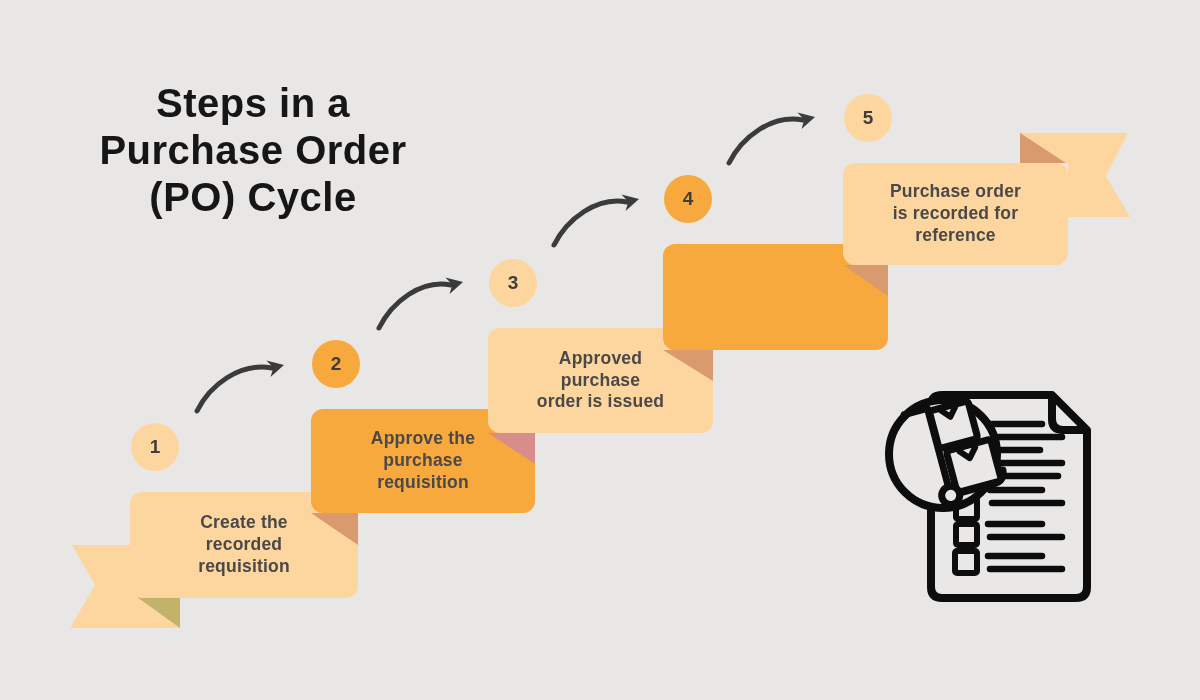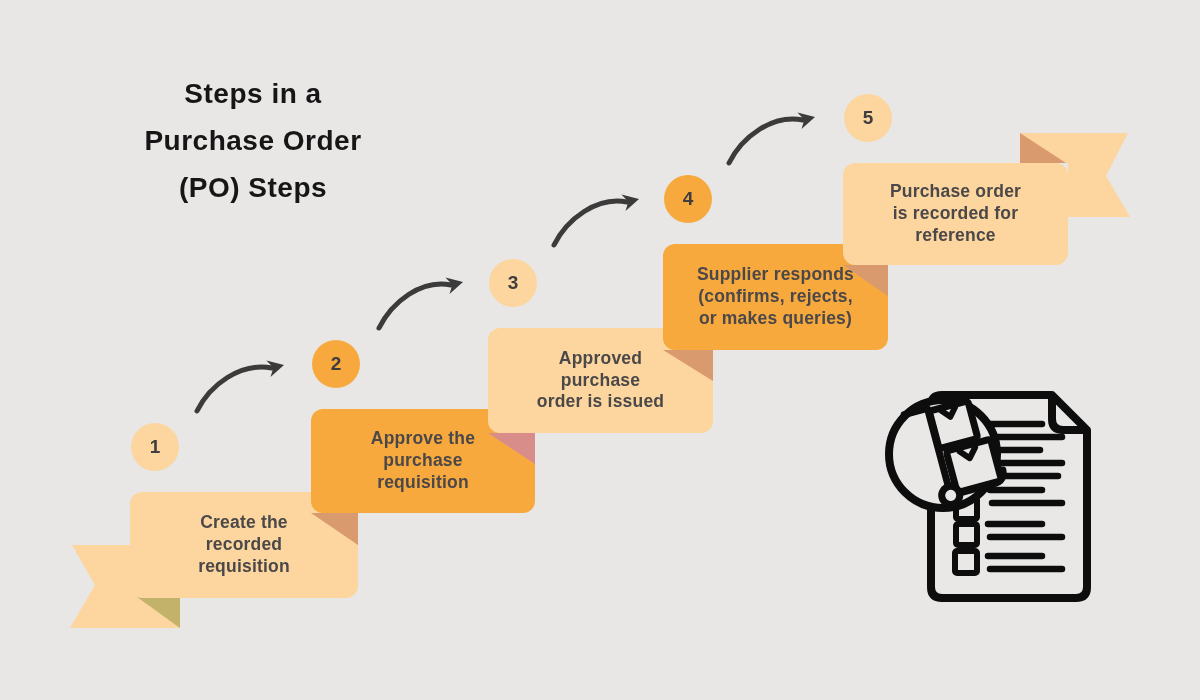--- a/index.html
+++ b/index.html
@@ -5,22 +5,22 @@
   html,body { margin:0; padding:0; background:#cfcfcf; }
   .canvas {
     position:relative; width:1200px; height:700px; overflow:hidden;
     background:#e8e7e5;
     font-family:"Liberation Sans","DejaVu Sans",sans-serif;
   }
   .layer { position:absolute; left:0; top:0; width:1200px; height:700px; pointer-events:none; }
   .back { z-index:1; } .front { z-index:3; }
 
   .title {
-    position:absolute; left:58px; top:70px; width:390px; z-index:2;
-    text-align:center; font-weight:bold; font-size:28px; line-height:47px;
+    position:absolute; left:58px; top:80px; width:390px; z-index:2;
+    text-align:center; font-weight:bold; font-size:40px; line-height:47px;
     color:#171616; letter-spacing:0.5px;
   }
 
   .step {
     position:absolute; z-index:2; border-radius:12px;
     display:flex; align-items:center; justify-content:center;
   }
   .step .label {
     text-align:center; font-weight:bold; font-size:17.5px; line-height:1.24;
     color:#4b4849; white-space:pre-line; letter-spacing:0.2px;
@@ -48,21 +48,21 @@
   <svg class="layer back" viewBox="0 0 1200 700">
     <polygon points="72,545 180,545 180,628 70,628 95,585" fill="#fcd69e"></polygon>
     <polygon points="137,597 180,597 180,628" fill="#c3b269"></polygon>
     <polygon points="1020,133 1128,133 1106,176 1130,217 1068,217 1068,163 1020,163" fill="#fcd69e"></polygon>
     <polygon points="1020,133 1020,163 1066,163" fill="#d99b6e"></polygon>
   </svg>
 
   <div class="title">
     <div>Steps in a</div>
     <div>Purchase Order</div>
-    <div>(PO) Steps</div>
+    <div>(PO) Cycle</div>
   </div>
 
   <div class="step s1 light">
     <div class="badge light">1</div>
     <div class="label">Create the
 recorded
 requisition</div>
   </div>
   <div class="step s2 orange">
     <div class="badge orange">2</div>
@@ -71,23 +71,20 @@
 requisition</div>
   </div>
   <div class="step s3 light">
     <div class="badge light">3</div>
     <div class="label">Approved
 purchase
 order is issued</div>
   </div>
   <div class="step s4 orange">
     <div class="badge orange">4</div>
-    <div class="label">Supplier responds
-(confirms, rejects,
-or makes queries)</div>
   </div>
   <div class="step s5 light">
     <div class="badge light">5</div>
     <div class="label">Purchase order
 is recorded for
 reference</div>
   </div>
 
   <svg class="layer front" viewBox="0 0 1200 700">
     <defs>

